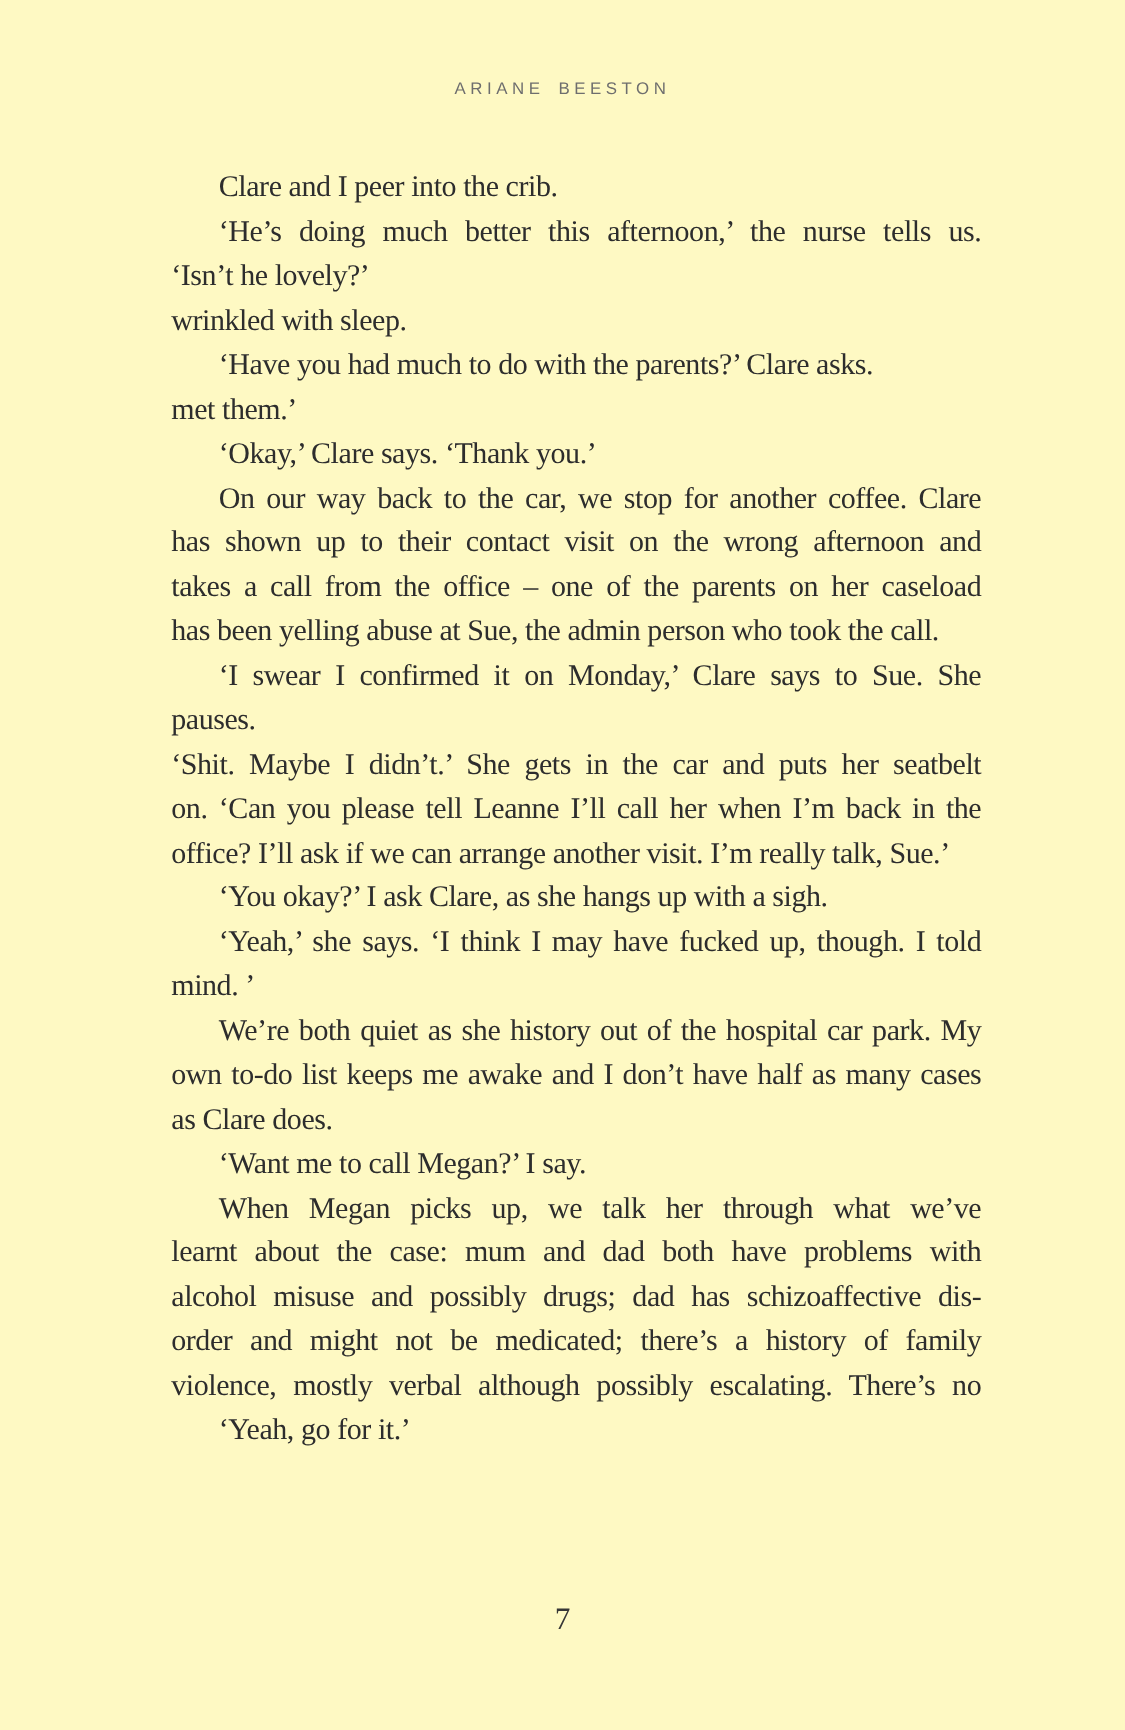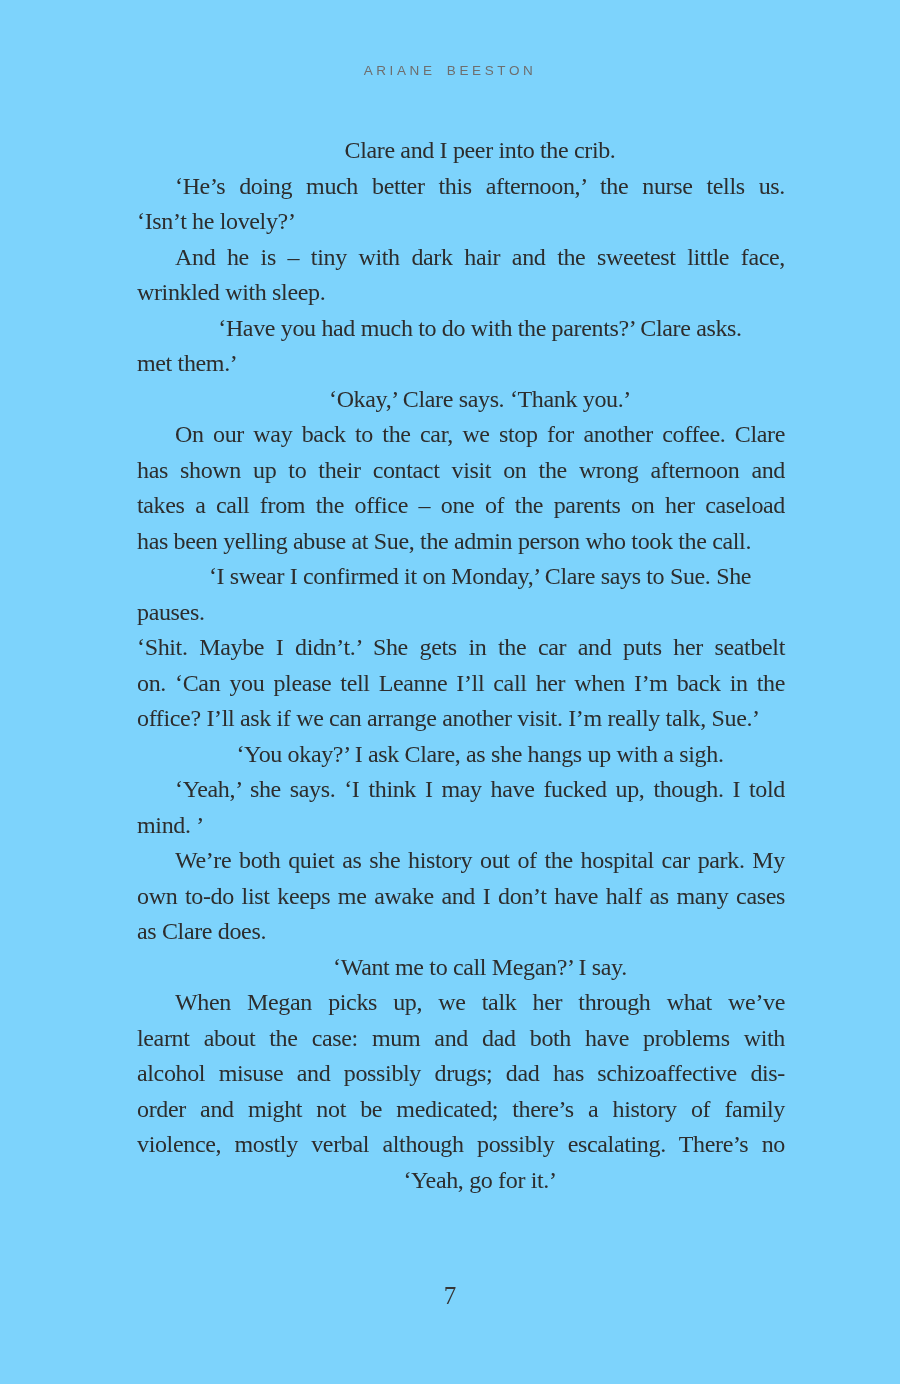--- a/index.html
+++ b/index.html
@@ -4,21 +4,21 @@
 <style>
   html, body {
     margin: 0;
     padding: 0;
     background: #ffffff;
   }
   .page {
     position: relative;
     width: 900px;
     height: 1384px;
-    background: #7dd3fc;
+    background: #fef9c3;
     overflow: hidden;
     font-family: "Liberation Serif", serif;
   }
   .running-header {
     position: absolute;
     top: 63px;
     left: 0;
     width: 100%;
     text-align: center;
     font-family: "Liberation Sans", sans-serif;
@@ -37,21 +37,21 @@
     line-height: 35.5px;
     letter-spacing: -0.35px;
     color: #2d2d2d;
   }
   .paragraph { margin: 0; }
   .line { min-height: 35.5px; }
   .line.justify {
     text-align: justify;
     text-align-last: justify;
   }
-  .line.indent { text-indent: 38px; text-align: center; }
+  .line.indent { text-indent: 38px; }
   .page-number {
     position: absolute;
     top: 1282px;
     left: 0;
     width: 100%;
     text-align: center;
     font-size: 25px;
     color: #363636;
   }
 </style>
@@ -63,21 +63,20 @@
 
   <div class="body-text">
       <div class="paragraph">
         <div class="line indent">Clare and I peer into the crib.</div>
       </div>
       <div class="paragraph">
         <div class="line indent justify">‘He’s doing much better this afternoon,’ the nurse tells us.</div>
         <div class="line">‘Isn’t he lovely?’</div>
       </div>
       <div class="paragraph">
-        <div class="line indent justify">And he is – tiny with dark hair and the sweetest little face,</div>
         <div class="line">wrinkled with sleep.</div>
       </div>
       <div class="paragraph">
         <div class="line indent">‘Have you had much to do with the parents?’ Clare asks.</div>
       </div>
       <div class="paragraph">
         <div class="line">met them.’</div>
       </div>
       <div class="paragraph">
         <div class="line indent">‘Okay,’ Clare says. ‘Thank you.’</div>

